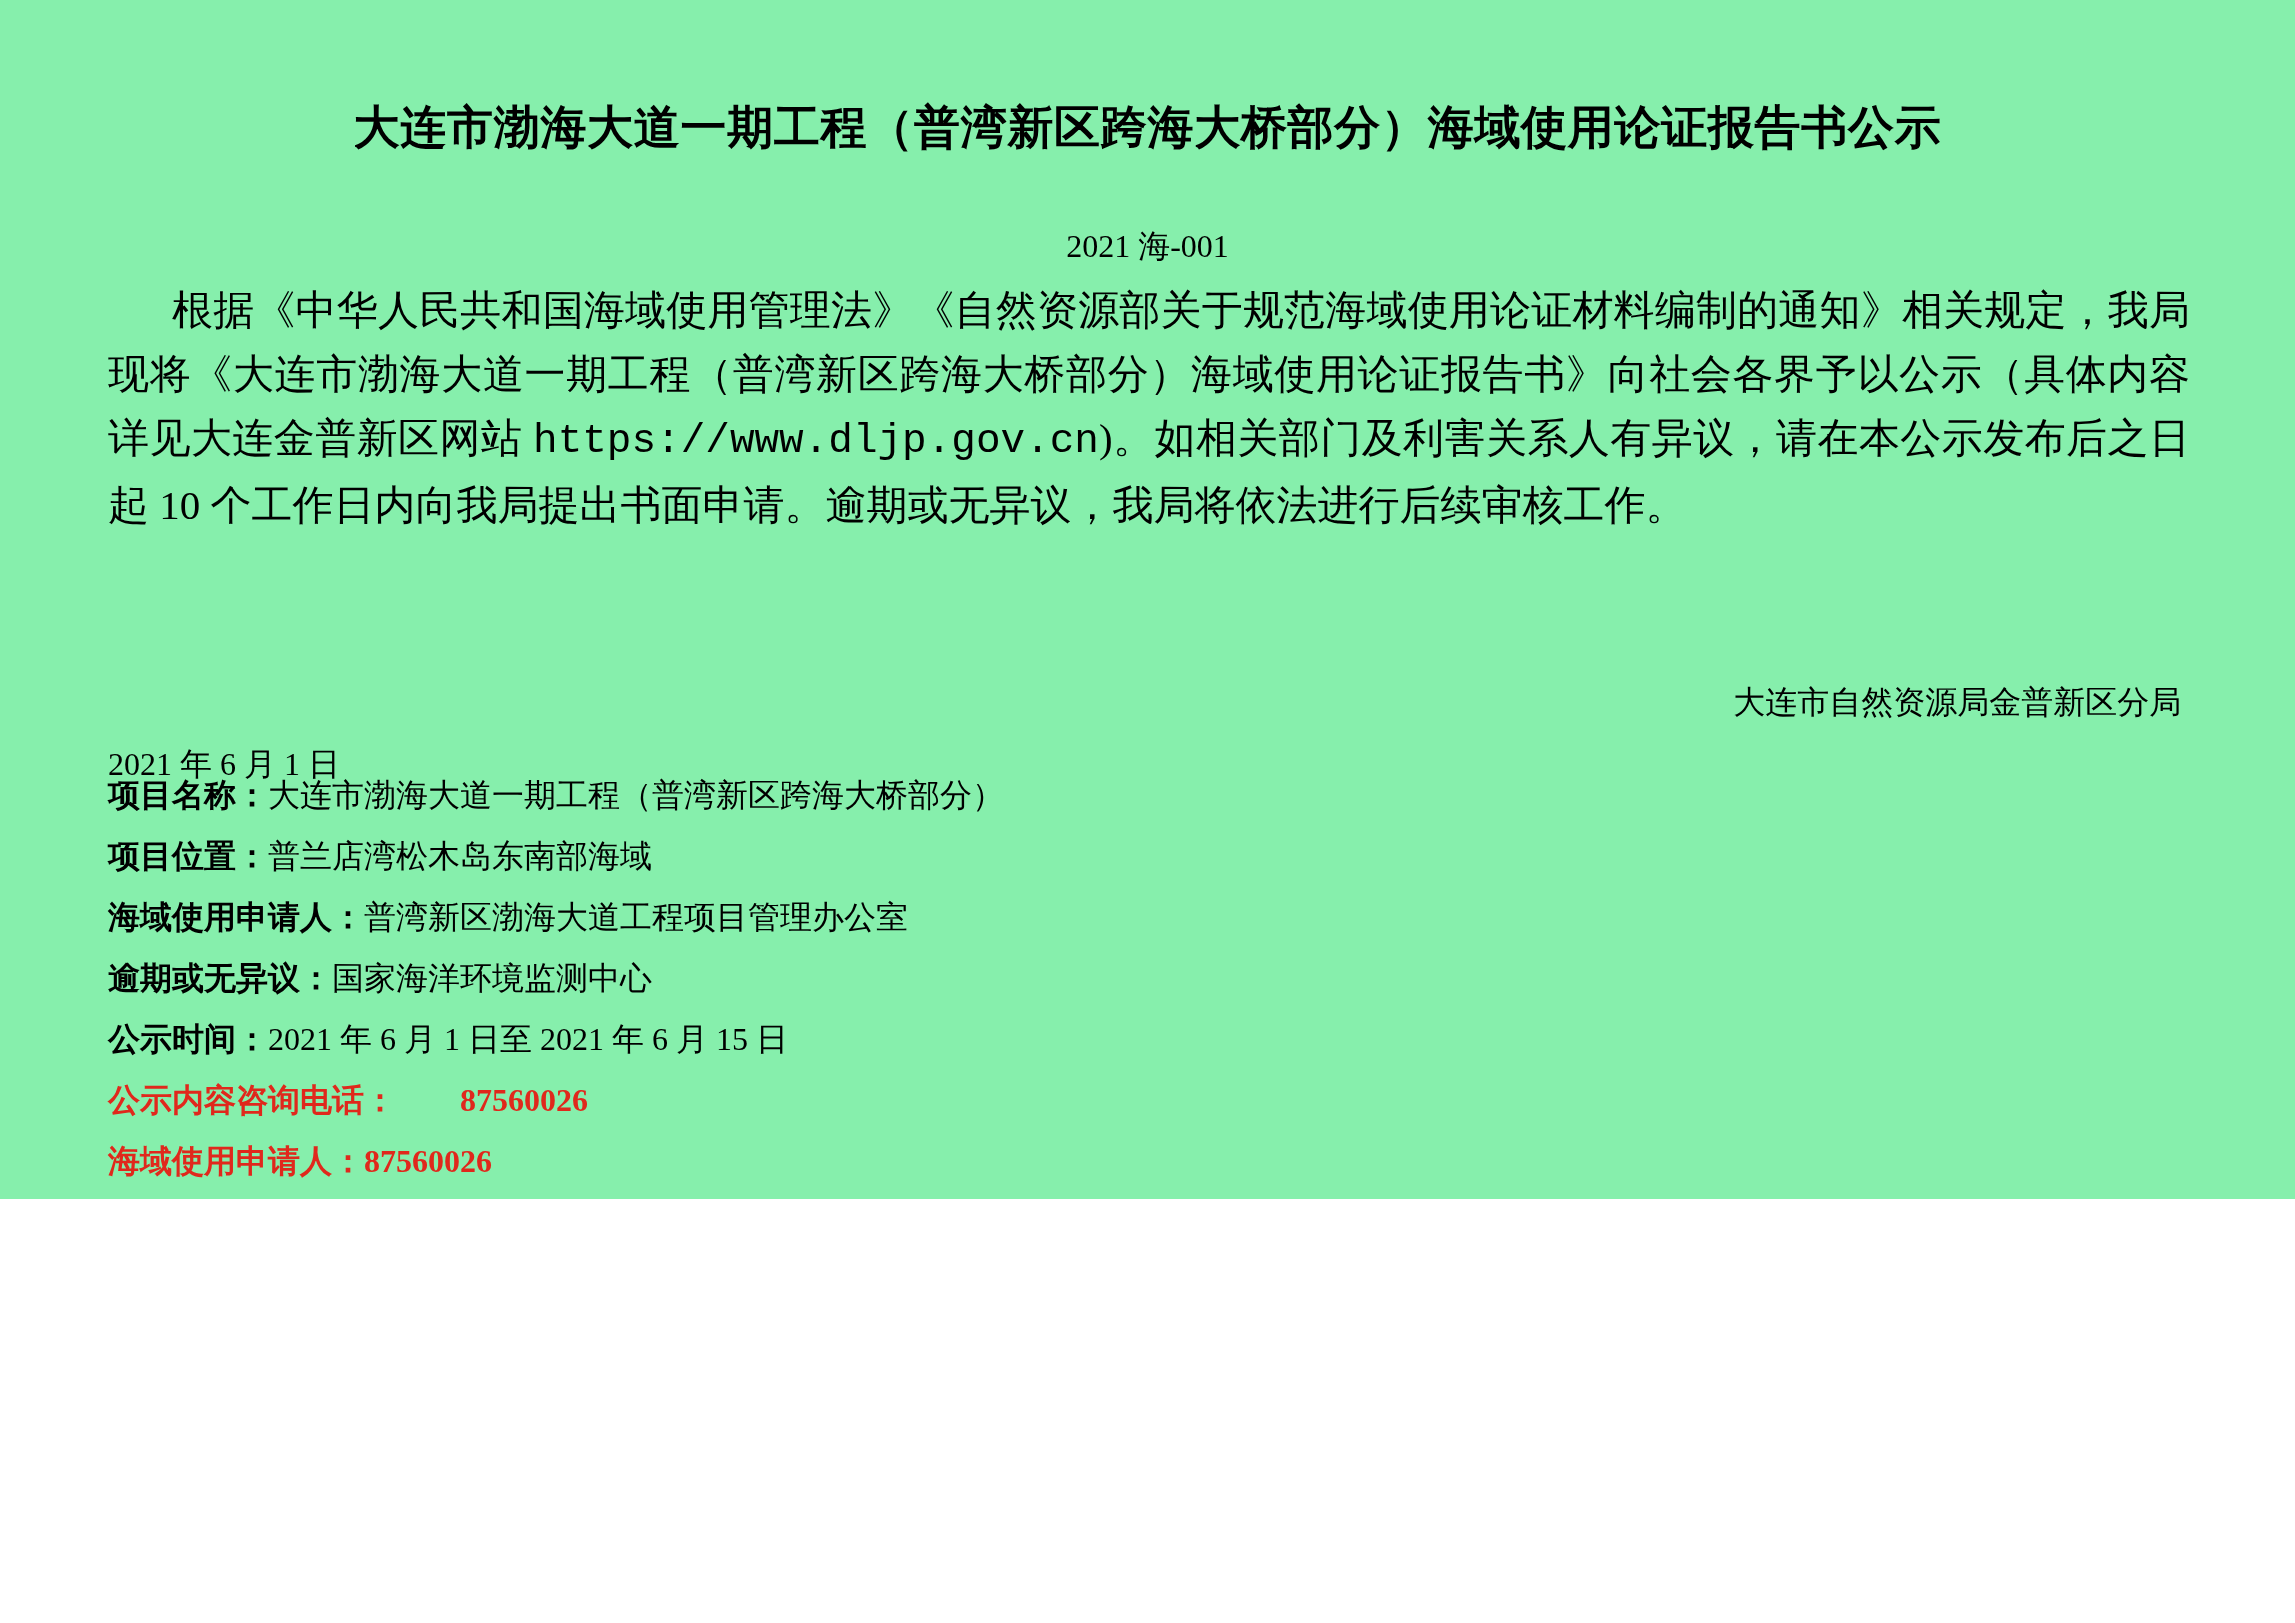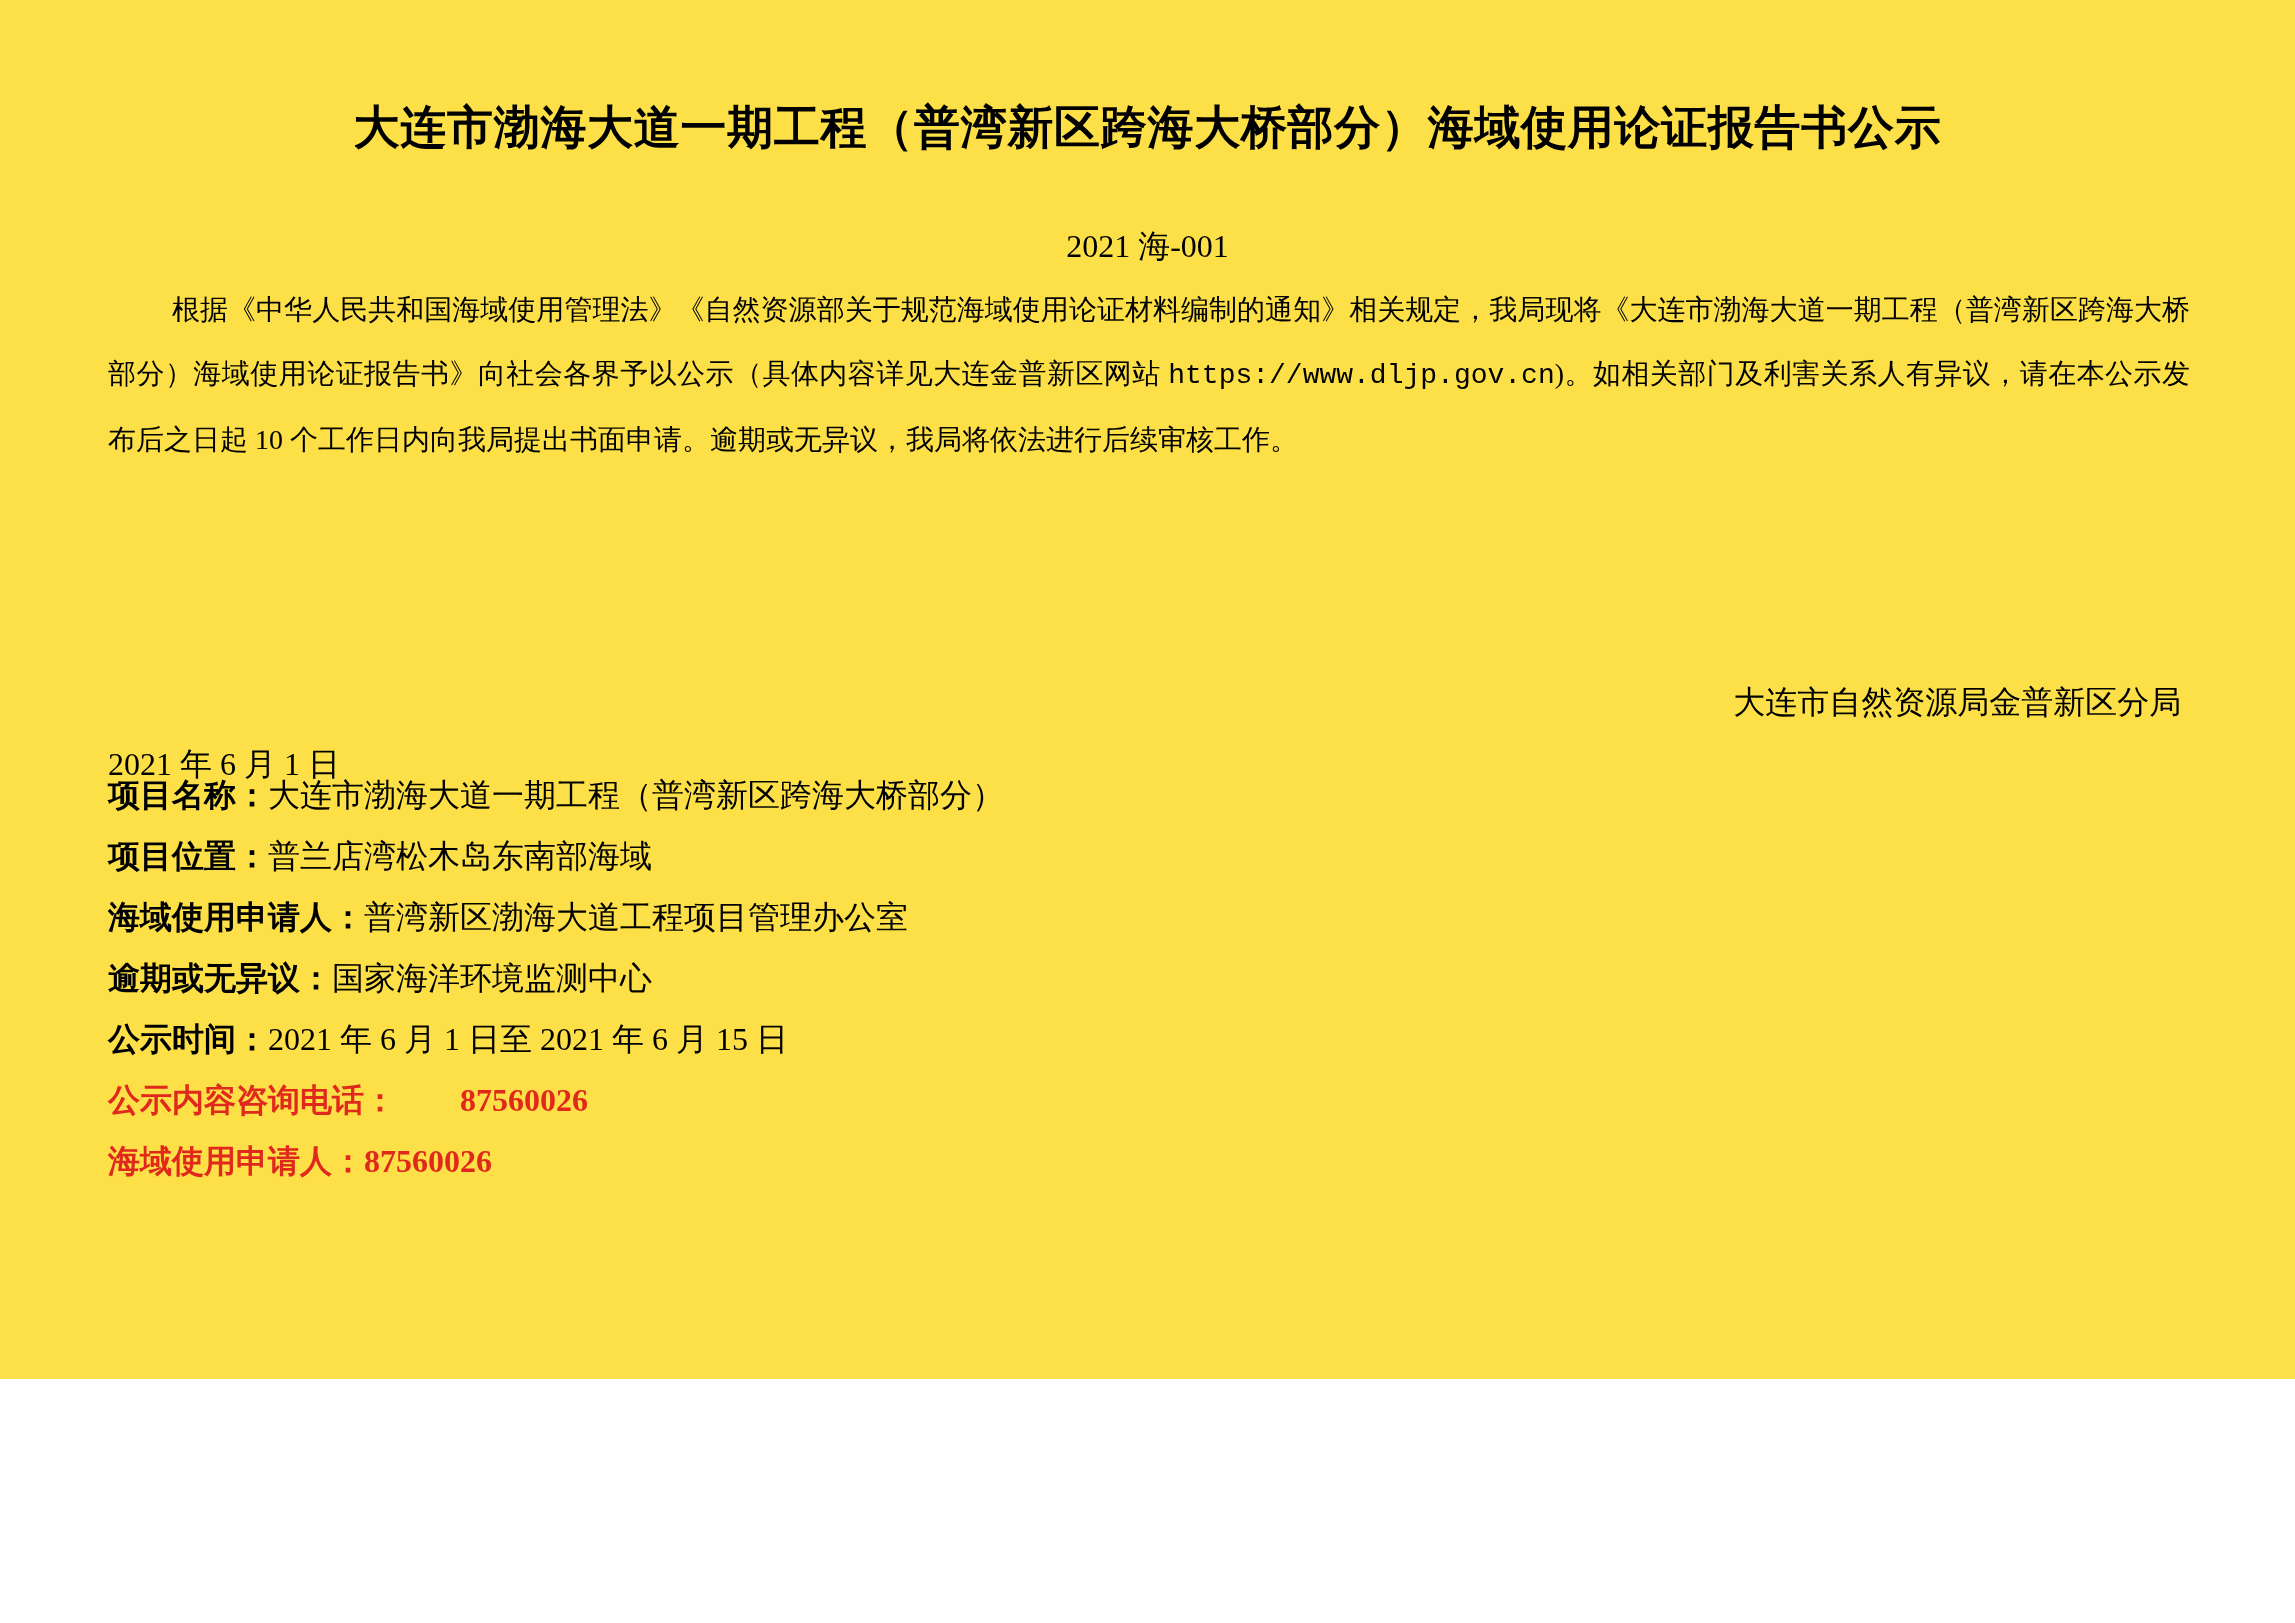--- a/index.html
+++ b/index.html
@@ -4,22 +4,22 @@
 <title>海域使用论证报告书公示</title>
 <style>
   html, body {
     margin: 0;
     padding: 0;
     background: #ffffff;
   }
   .page {
     position: relative;
     width: 2295px;
-    height: 1379px;
-    background: #fde047;
+    height: 1199px;
+    background: #86efac;
     color: #000000;
     font-family: "Liberation Serif", "DejaVu Serif", serif;
     overflow: hidden;
   }
   .title {
     position: absolute;
     top: 94px;
     left: 0;
     width: 100%;
     margin: 0;
@@ -37,21 +37,21 @@
     text-align: center;
     font-size: 32px;
     line-height: 45px;
   }
   .body-para {
     position: absolute;
     top: 278px;
     left: 108px;
     width: 2082px;
     margin: 0;
-    font-size: 28px;
+    font-size: 41px;
     line-height: 64px;
     text-align: justify;
     text-indent: 64px;
   }
   .mono {
     font-family: "Liberation Mono", "DejaVu Sans Mono", monospace;
   }
   .signature {
     position: absolute;
     top: 671px;

